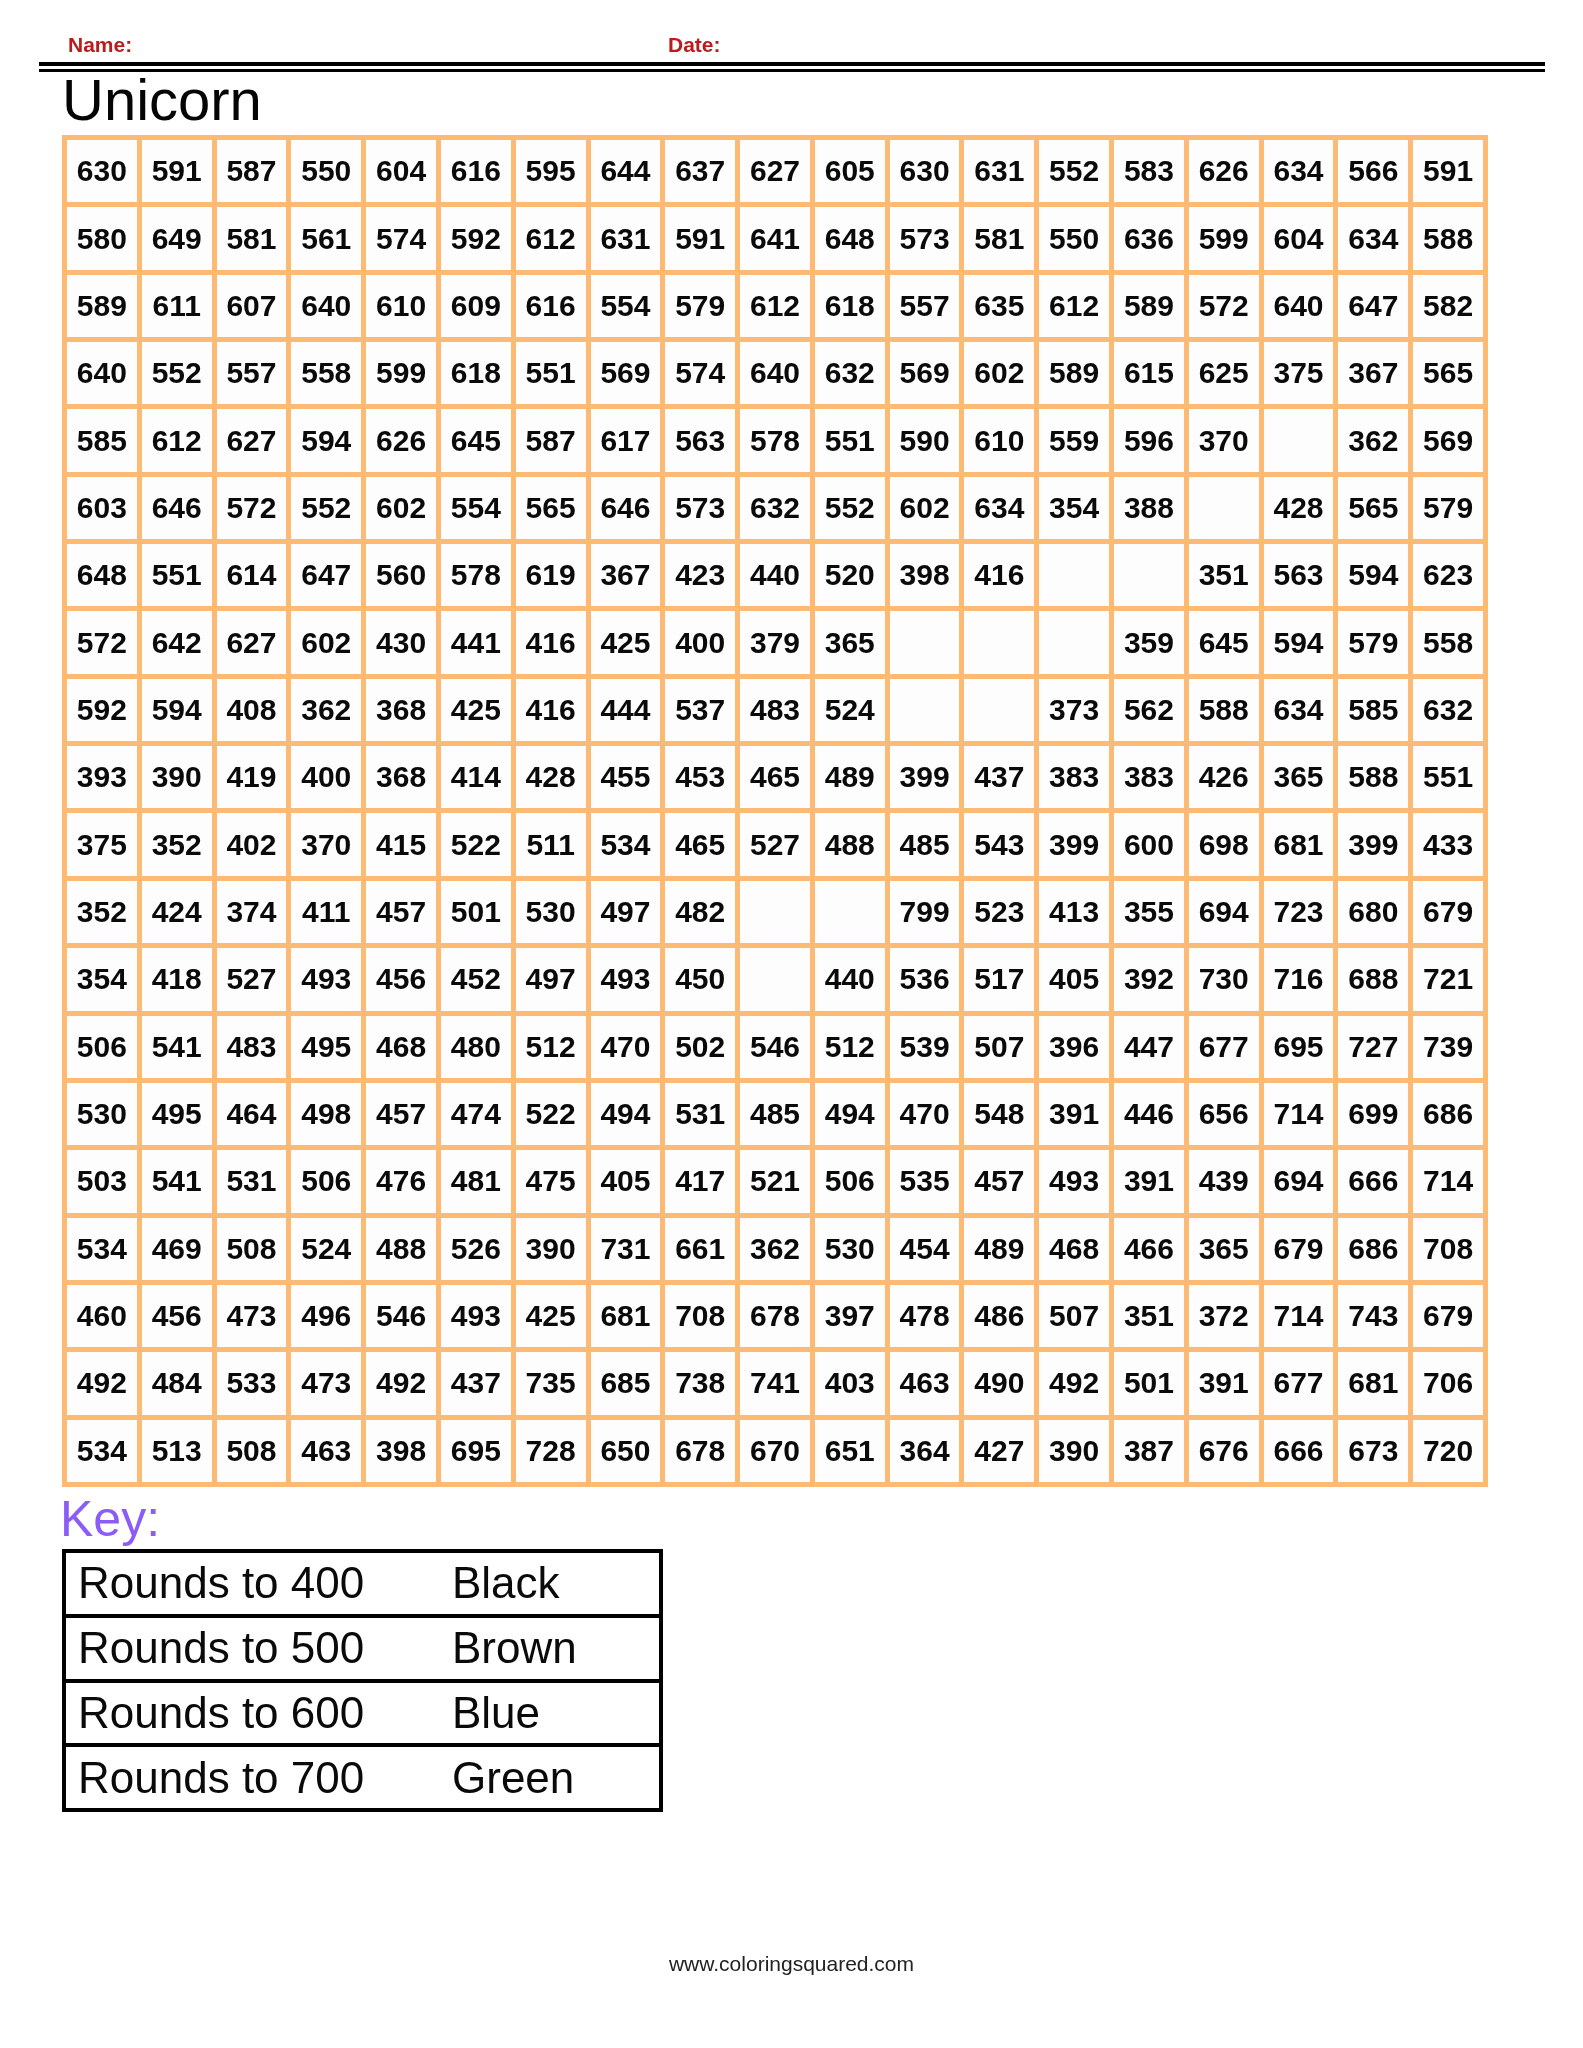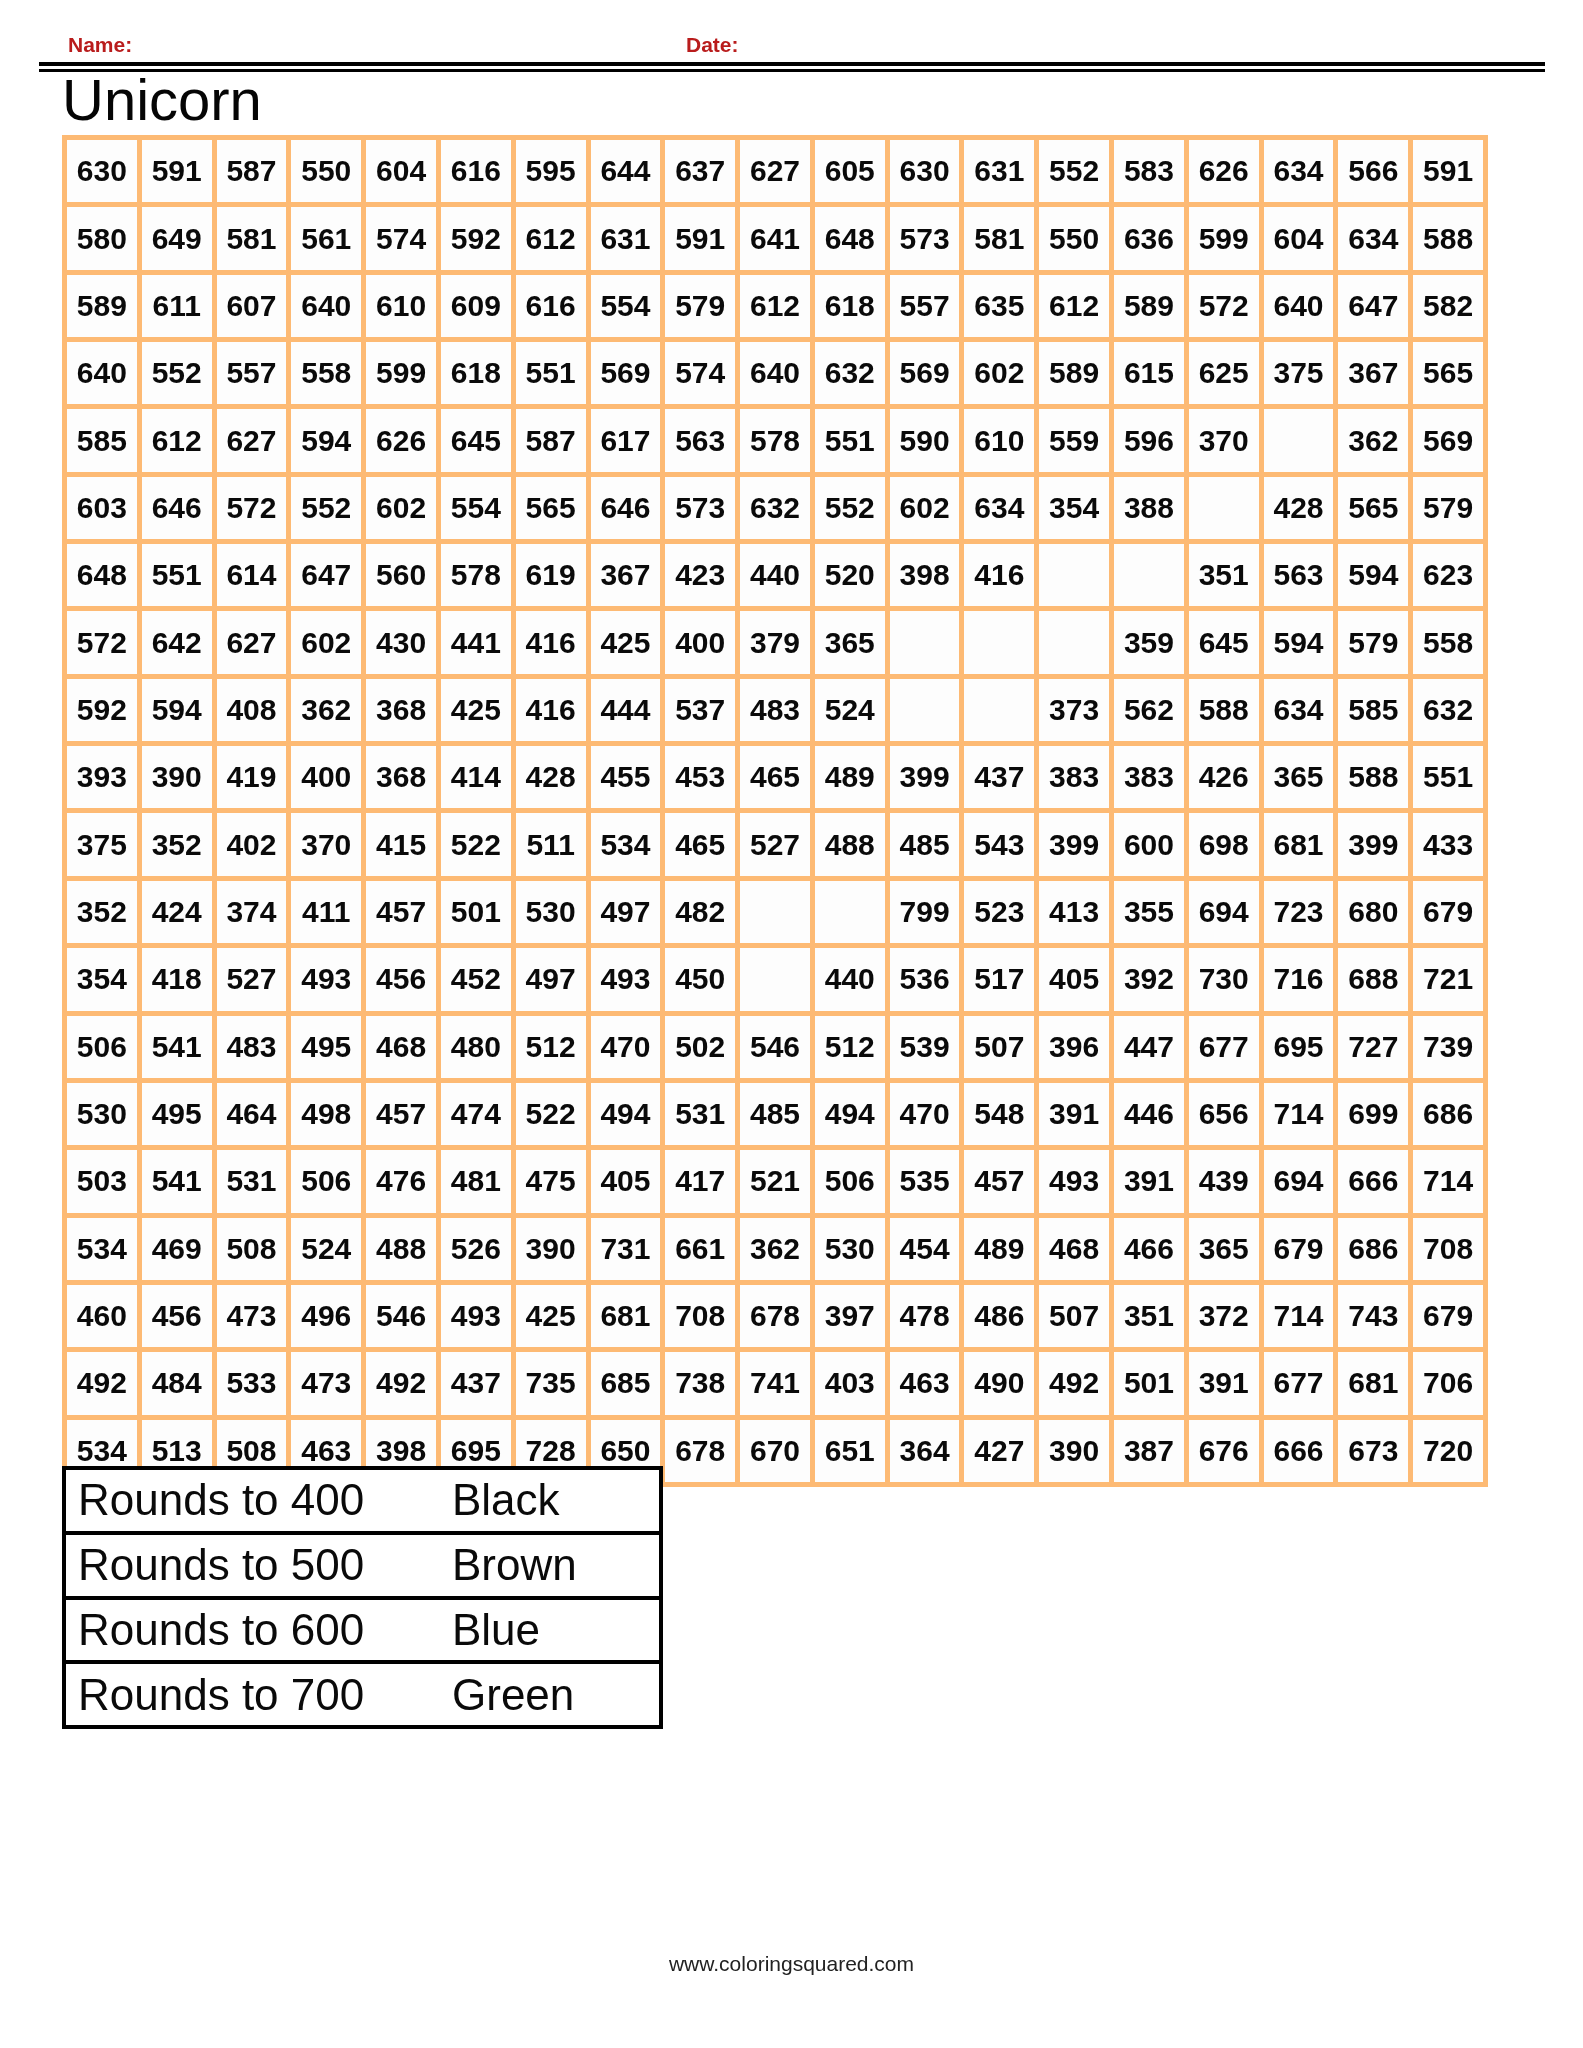--- a/index.html
+++ b/index.html
@@ -14,21 +14,21 @@
   }
   .name-label, .date-label {
     position: absolute;
     top: 30px;
     font-size: 21px;
     font-weight: 700;
     line-height: 30px;
     color: #b91c1c;
   }
   .name-label { left: 68px; }
-  .date-label { left: 668px; margin-left: 18px; }
+  .date-label { left: 668px; }
   .double-rule {
     position: absolute;
     left: 39px;
     top: 62px;
     width: 1506px;
     height: 3px;
     border-top: 4px solid #000;
     border-bottom: 3px solid #000;
   }
   .title {
@@ -70,21 +70,21 @@
     left: 60px;
     top: 1492px;
     font-size: 50px;
     line-height: 54px;
     font-weight: 400;
     color: #8b5cf6;
   }
   .key-table {
     position: absolute;
     left: 62px;
-    top: 1466px;
+    top: 1549px;
     width: 601px;
     height: 263px;
     box-sizing: border-box;
     background: #000;
     padding: 4px;
     display: grid;
     grid-template-rows: repeat(4, 1fr);
     gap: 4px;
   }
   .key-row {

